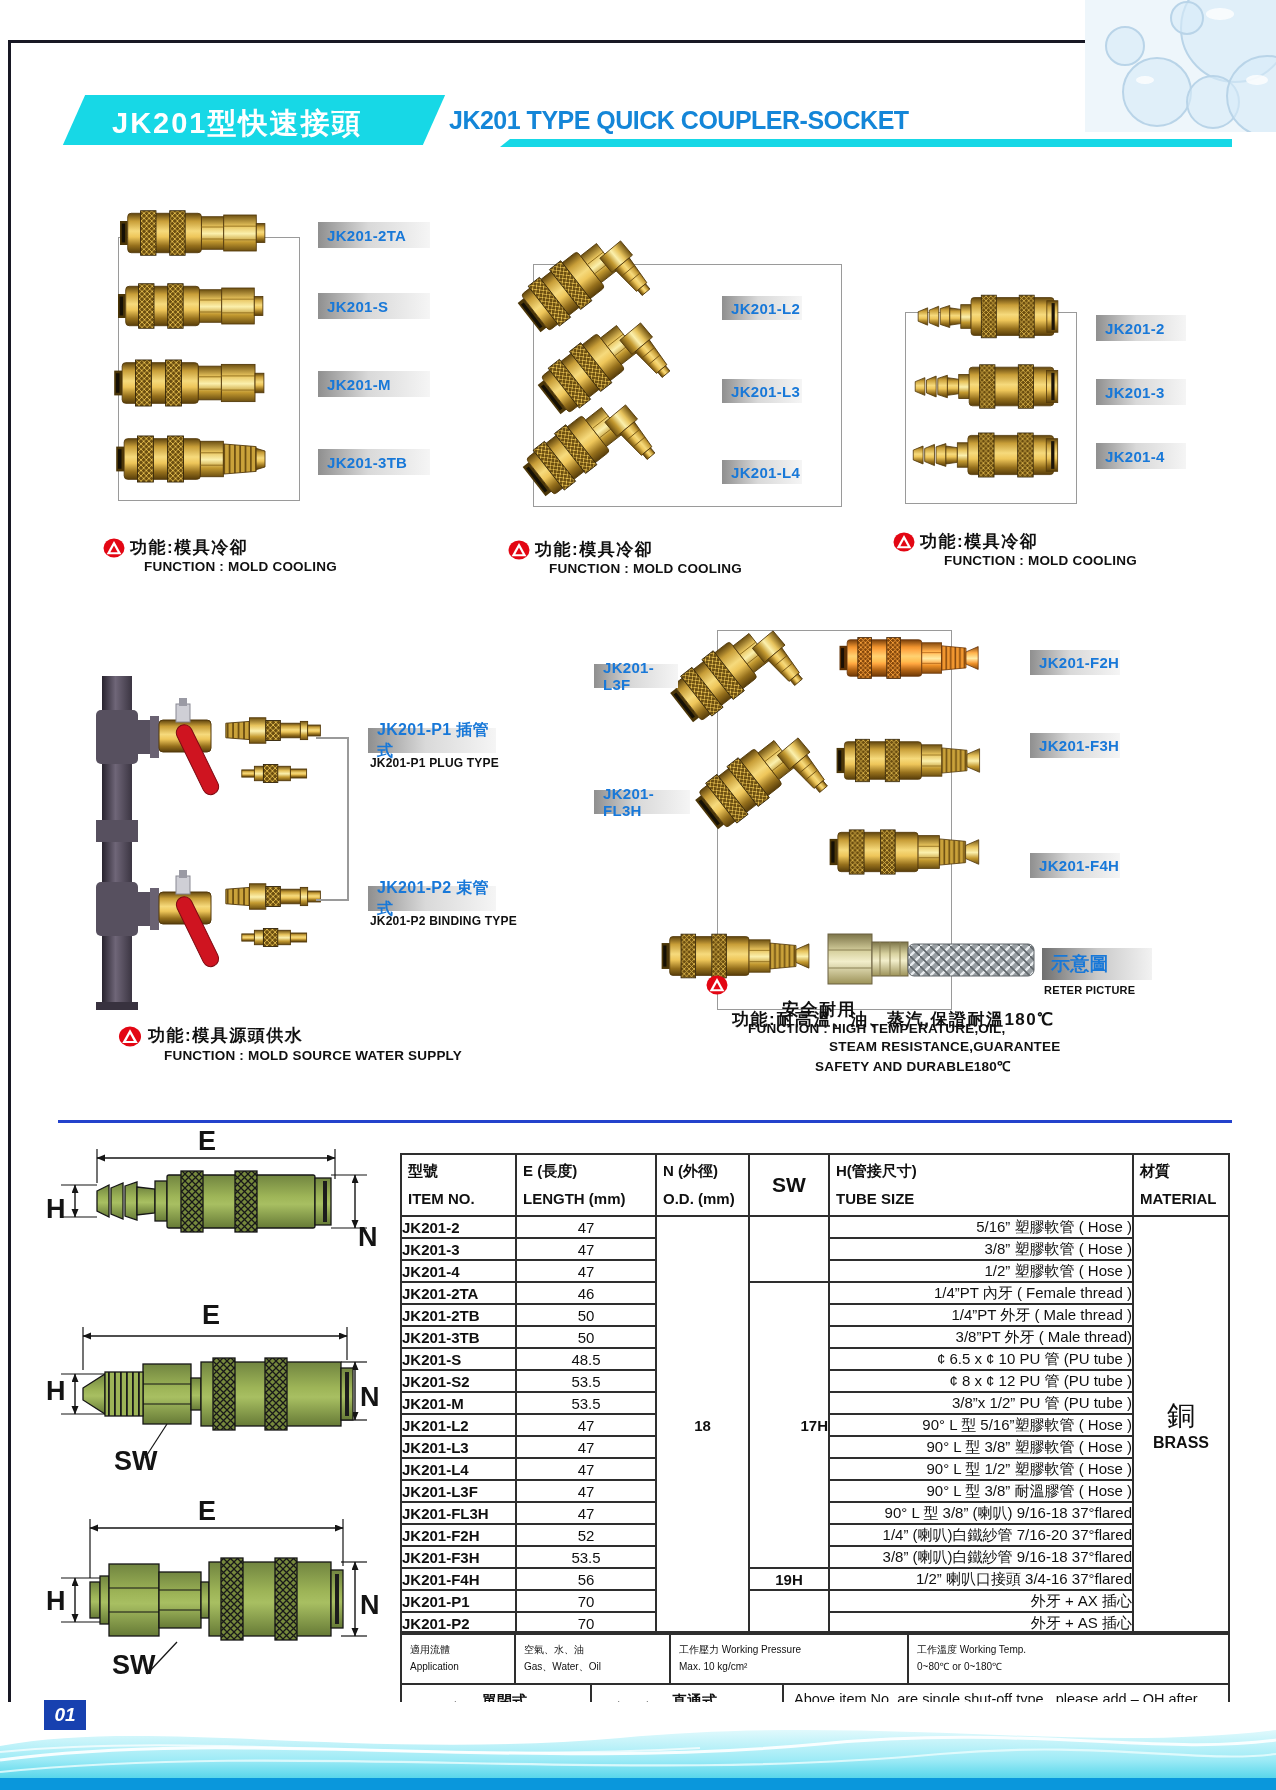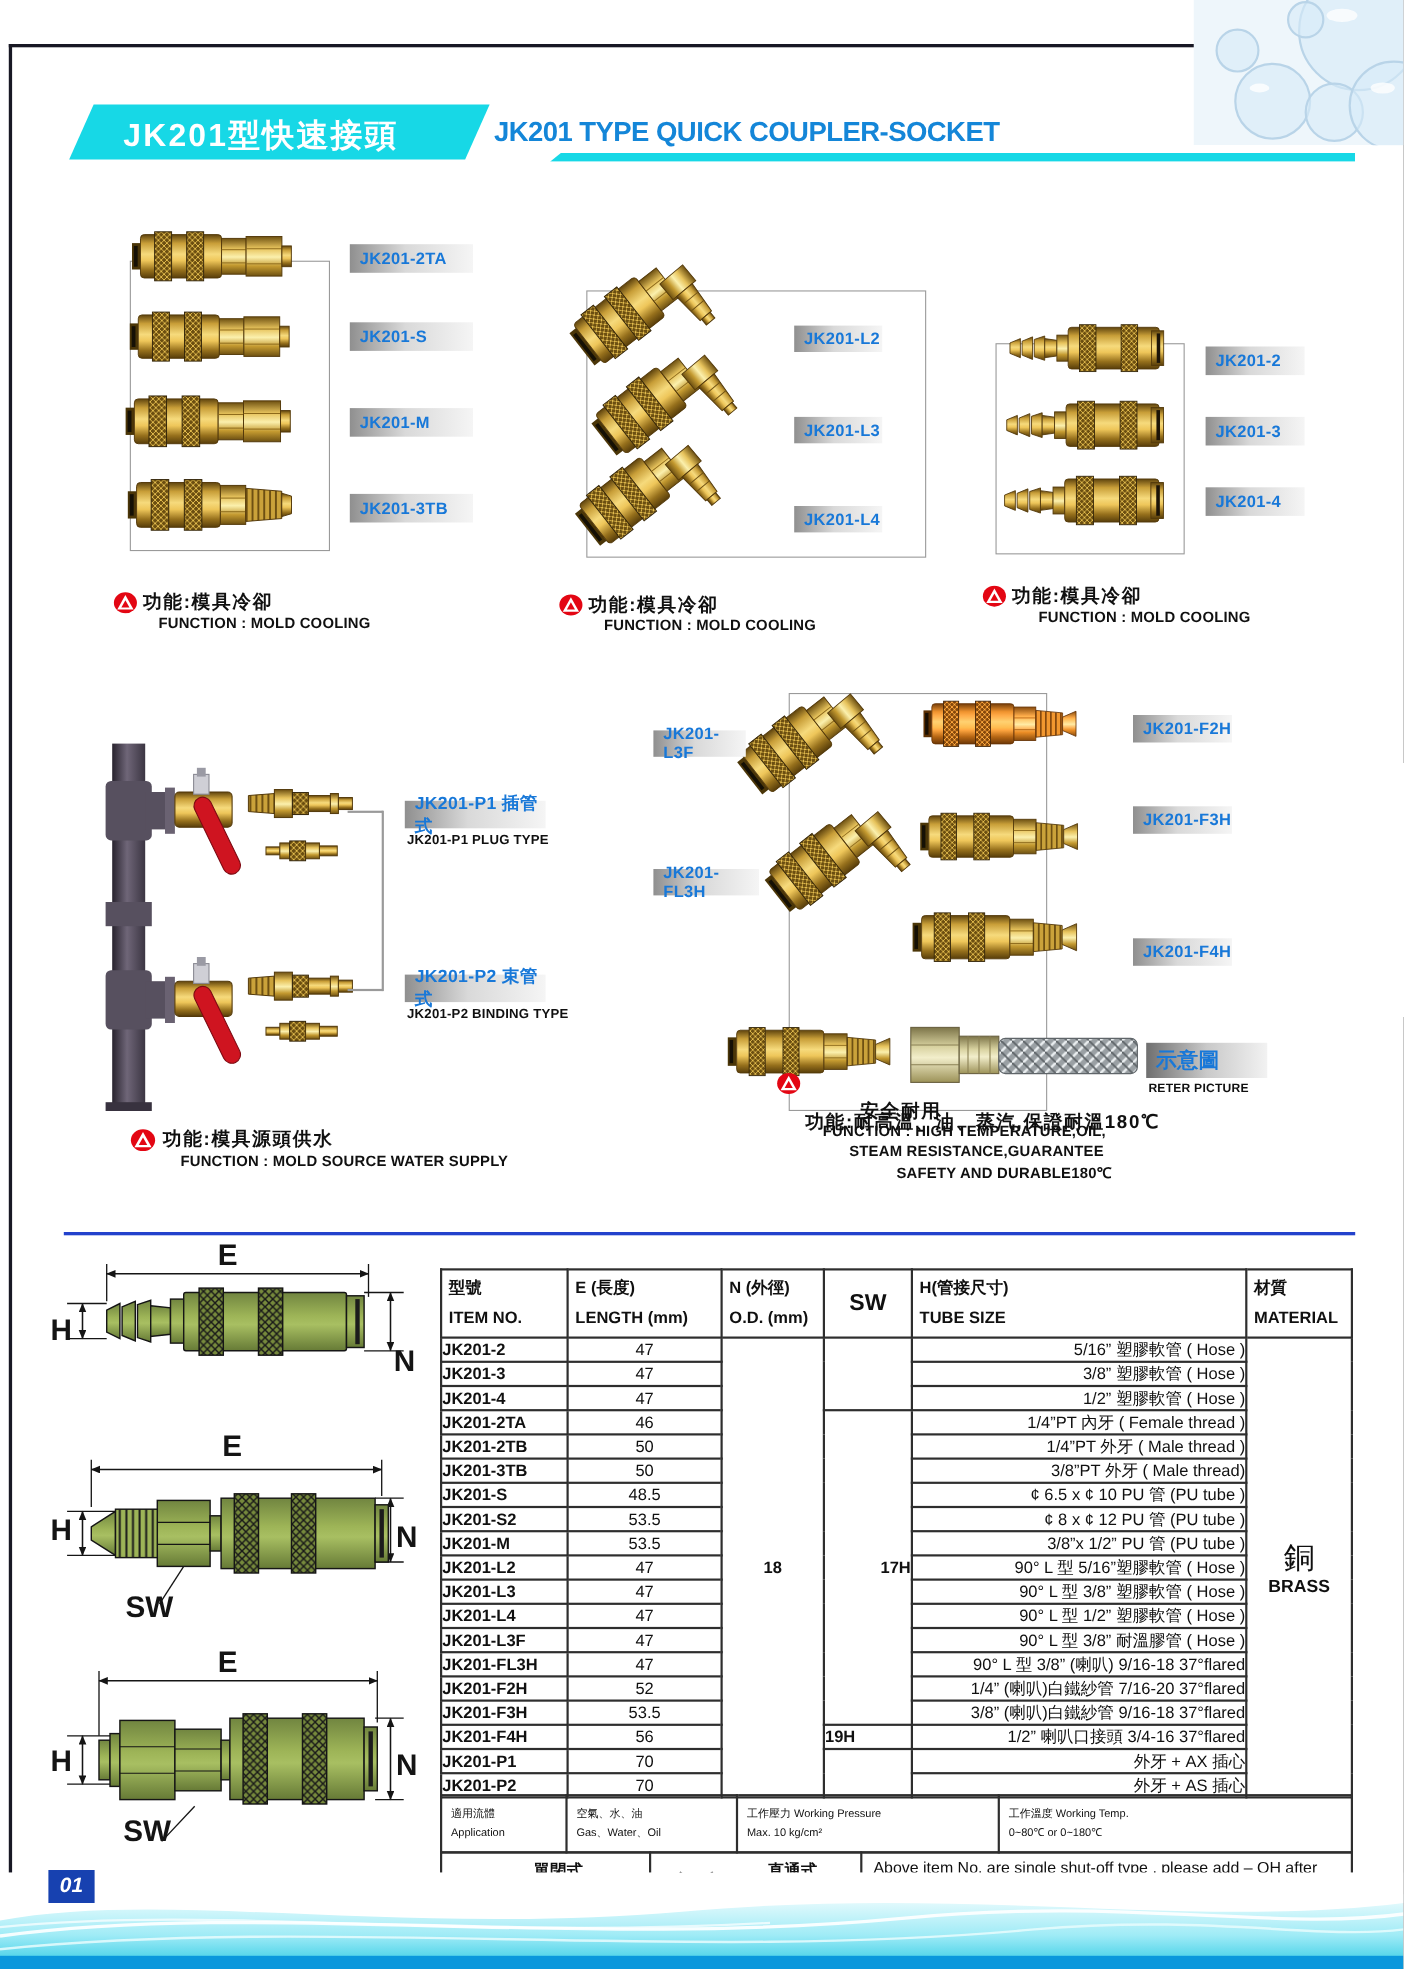--- a/index.html
+++ b/index.html
@@ -23,27 +23,27 @@
   .bluerule{background:#2342cc;}
   table.spec{border-collapse:collapse;table-layout:fixed;}
   table.spec td{border:2px solid #2e2e2e;font-size:15px;padding:0;overflow:hidden;
                 white-space:nowrap;vertical-align:middle;}
   td.l{padding-left:8px;font-weight:600;}
   td.c{text-align:center;}
   td.tube{font-size:13.5px;padding-left:6px;text-align:right;}
   .hcell div{line-height:1.9;font-weight:600;font-size:15px;padding-left:6px;}
   .odv{font-size:26px;font-weight:600;text-align:center;}
   .swv{font-size:24px;font-weight:600;text-align:right;}
-  .swv2{font-size:17px;font-weight:700;}
+  .swv2{font-size:17px;font-weight:700;text-align:center;}
   .matzh{font-size:28px;text-align:center;line-height:1.3;}
   .maten{font-size:16px;font-weight:bold;text-align:center;}
   .ft div{line-height:1.75;font-size:10px;padding-left:8px;white-space:nowrap;}
   .note div{line-height:1.6;font-size:14.5px;padding-left:10px;white-space:nowrap;}
   .valvecell{display:flex;align-items:center;gap:6px;padding-left:8px;}
-  .valvecell .txt div{font-size:15px;font-weight:600;line-height:1.35;white-space:nowrap;margin-left:26px;}
+  .valvecell .txt div{font-size:15px;font-weight:600;line-height:1.35;white-space:nowrap;}
   .pageno{background:#1741b0;color:#fff;font-style:italic;font-weight:bold;font-size:19px;
           display:flex;align-items:center;justify-content:center;}
   .dimsvg line,.dimsvg polyline{stroke:#151515;}
 </style>
 </head>
 <body>
 
 <div id="page">
 
   <svg width="0" height="0" style="position:absolute" aria-hidden="true">
@@ -407,21 +407,21 @@
   <div class="abs sublabel" style="left:1044px;top:984px;font-size:11px">RETER PICTURE</div>
 
   <svg class="abs" style="left:706px;top:975px" width="22" height="20" viewBox="0 0 22 20">
       <ellipse cx="11" cy="10" rx="10.5" ry="9.5" fill="#e30613"></ellipse>
       <polygon points="11,3 18.4,16.2 3.6,16.2" fill="#fff"></polygon>
       <polygon points="11,7.6 14.7,14.2 7.3,14.2" fill="#e30613"></polygon>
     </svg>
   <div class="abs fn-zh" style="left:732px;top:1008px">功能:耐高溫、油、蒸汽,保證耐溫180℃</div>
   <div class="abs fn-zh" style="left:782px;top:998px">安全耐用</div>
   <div class="abs fn-en" style="left:732px;top:1021px">FUNCTION : HIGH TEMPERATURE,OIL,</div>
-  <div class="abs fn-en" style="left:756px;top:1039px">STEAM RESISTANCE,GUARANTEE</div>
+  <div class="abs fn-en" style="left:813px;top:1039px">STEAM RESISTANCE,GUARANTEE</div>
   <div class="abs fn-en" style="left:799px;top:1057px">SAFETY AND DURABLE180℃</div>
 
   <div class="abs bluerule" style="left:58px;top:1120px;width:1174px;height:3px"></div>
 
   <svg class="abs dimsvg" style="left:45px;top:1125px" width="345" height="155" viewBox="0 0 345 155">
     <g stroke="#151515" stroke-width="1.2">
       <line x1="52" y1="24" x2="52" y2="58"></line>
         <line x1="290" y1="24" x2="290" y2="54"></line>
       <line x1="16" y1="60" x2="52" y2="60"></line>
         <line x1="16" y1="92" x2="52" y2="92"></line>

